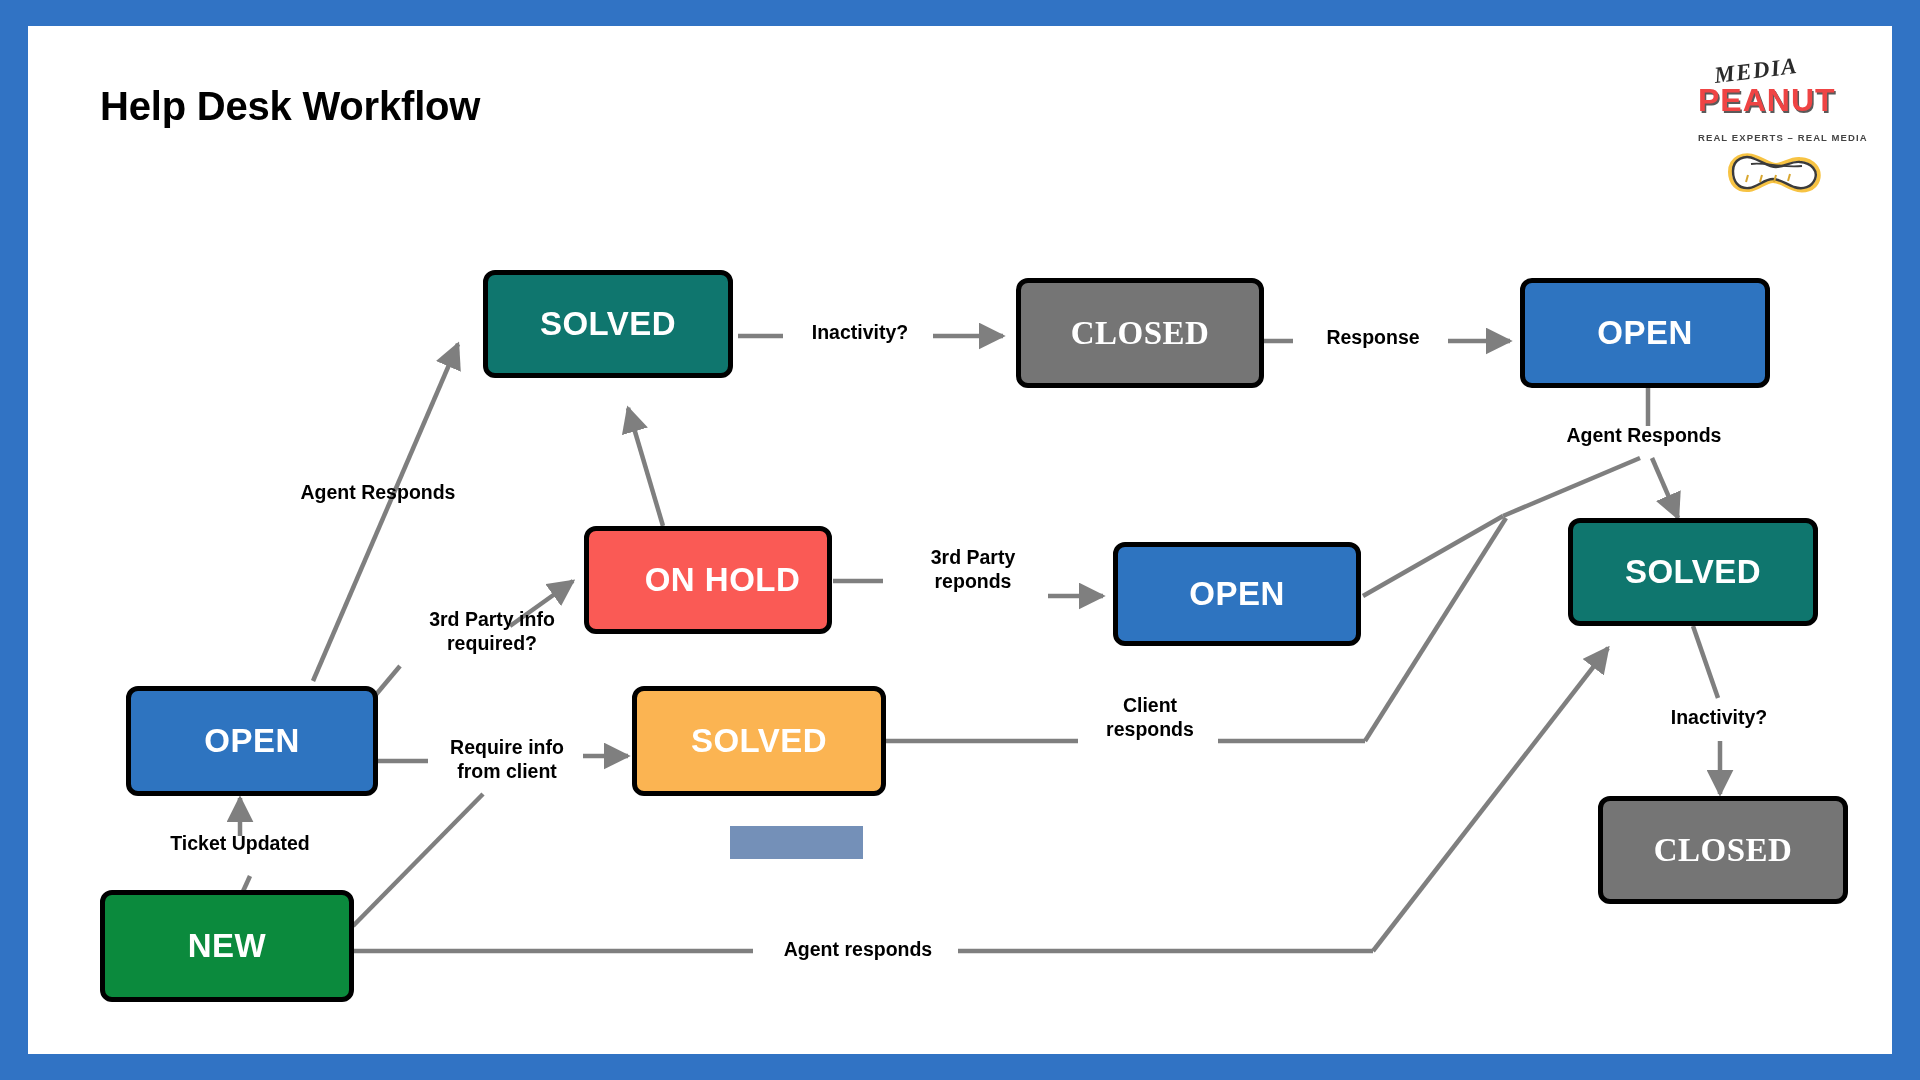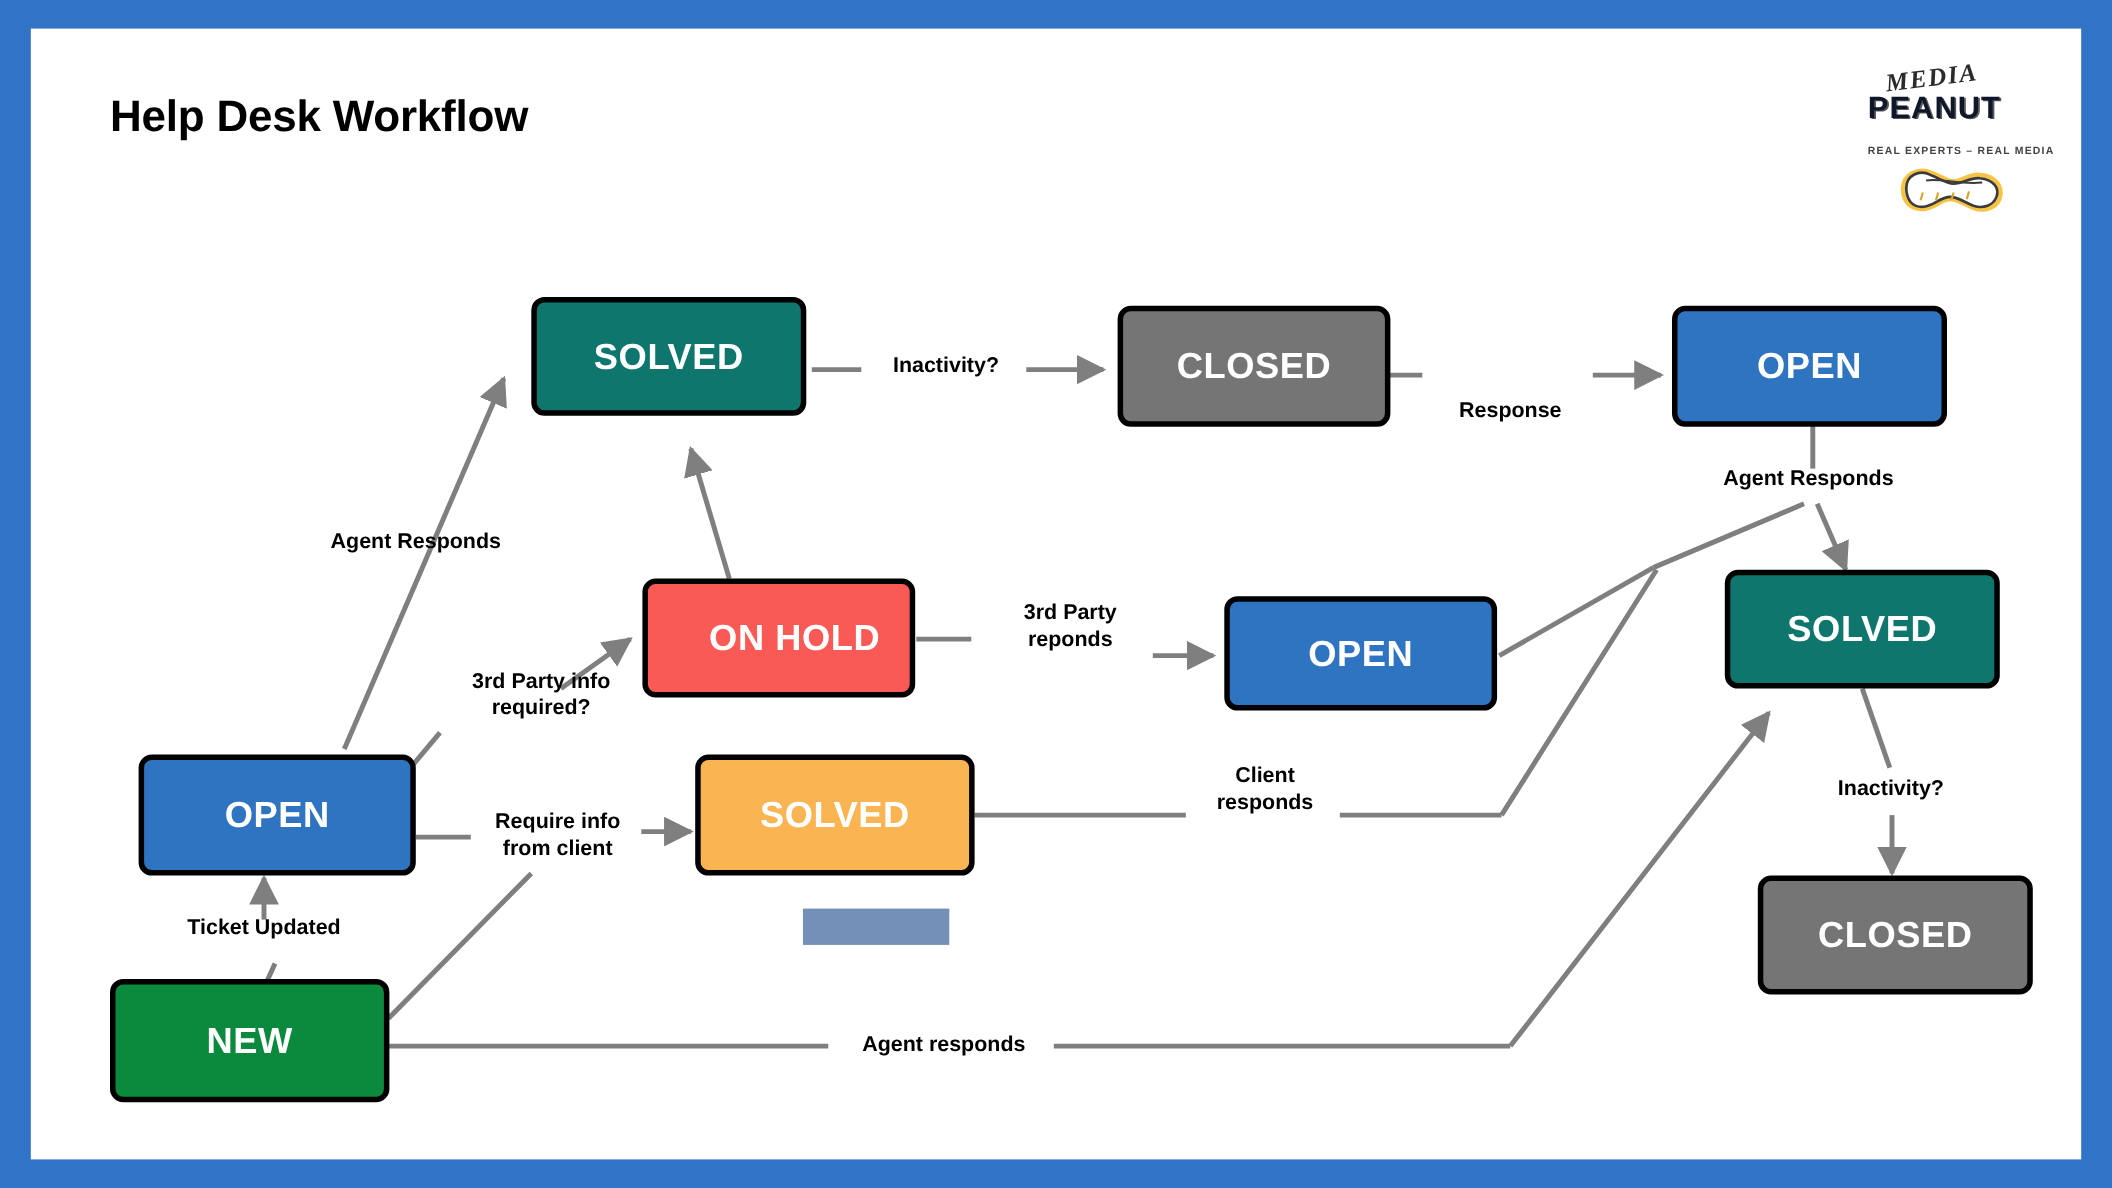--- a/index.html
+++ b/index.html
@@ -36,21 +36,21 @@
   #logo .media {
     position:absolute; left:24px; top:2px;
     font-family:"Liberation Serif", serif;
     font-style:italic; font-weight:bold;
     font-size:23px; color:#2b2b2b;
     letter-spacing:1.5px;
     transform:rotate(-7deg);
   }
   #logo .peanut {
     position:absolute; left:8px; top:26px;
-    font-size:28px; font-weight:bold; color:#0f172a;
+    font-size:32px; font-weight:bold; color:#ef4444;
     letter-spacing:1px;
     text-shadow:1.5px 1.5px 0 #5a5a5a;
   }
   #logo .tagline {
     position:absolute; left:8px; top:76px;
     font-size:9.5px; font-weight:bold; color:#444;
     letter-spacing:1.1px; white-space:nowrap;
   }
   #logo .nutwrap {
     position:absolute; left:28px; top:90px;
@@ -71,21 +71,21 @@
     border-radius:12px;
     display:flex; align-items:center; justify-content:center;
     color:#fff; font-weight:bold;
     font-size:33px; letter-spacing:0.5px;
     text-align:center;
     user-select:none;
   }
   .n-blue   { background:#2e74c0; }
   .n-green  { background:#0f766e; }
   .n-dgreen { background:#0b8a3d; }
-  .n-gray   { background:#757575; }
+  .n-gray   { background:#757575;font-family:Liberation Serif, serif; }
   .n-red    { background:#fa5a55;padding-left:29px; }
   .n-orange { background:#fbb452; }
 
   
   .elabel {
     position:absolute;
     font-size:19.5px; font-weight:bold; color:#000000;
     line-height:1.22; text-align:center;
     white-space:pre-line; user-select:none;
   }
@@ -196,21 +196,21 @@
     <div class="node n-gray" style="left:1570px; top:770px; width:250px; height:108px;">CLOSED</div>
 
     <div class="node n-dgreen" style="left:72px;   top:864px; width:254px; height:112px;">NEW</div>
 
     <div id="placeholder"></div>
 
     <div class="elabel" style="left:240px; top:455px; width:220px;">Agent Responds</div>
 
     <div class="elabel" style="left:762px; top:295px; width:140px;">Inactivity?</div>
 
-    <div class="elabel" style="left:1275px; top:300px; width:140px;margin-top:36px;">Response</div>
+    <div class="elabel" style="left:1275px; top:300px; width:140px;">Response</div>
 
     <div class="elabel" style="left:378px; top:582px; width:172px;">3rd Party info
 required?</div>
 
     <div class="elabel" style="left:872px; top:520px; width:146px;">3rd Party
 reponds</div>
 
     <div class="elabel" style="left:1510px; top:398px; width:212px;">Agent Responds</div>
 
     <div class="elabel" style="left:400px; top:710px; width:158px;">Require info

